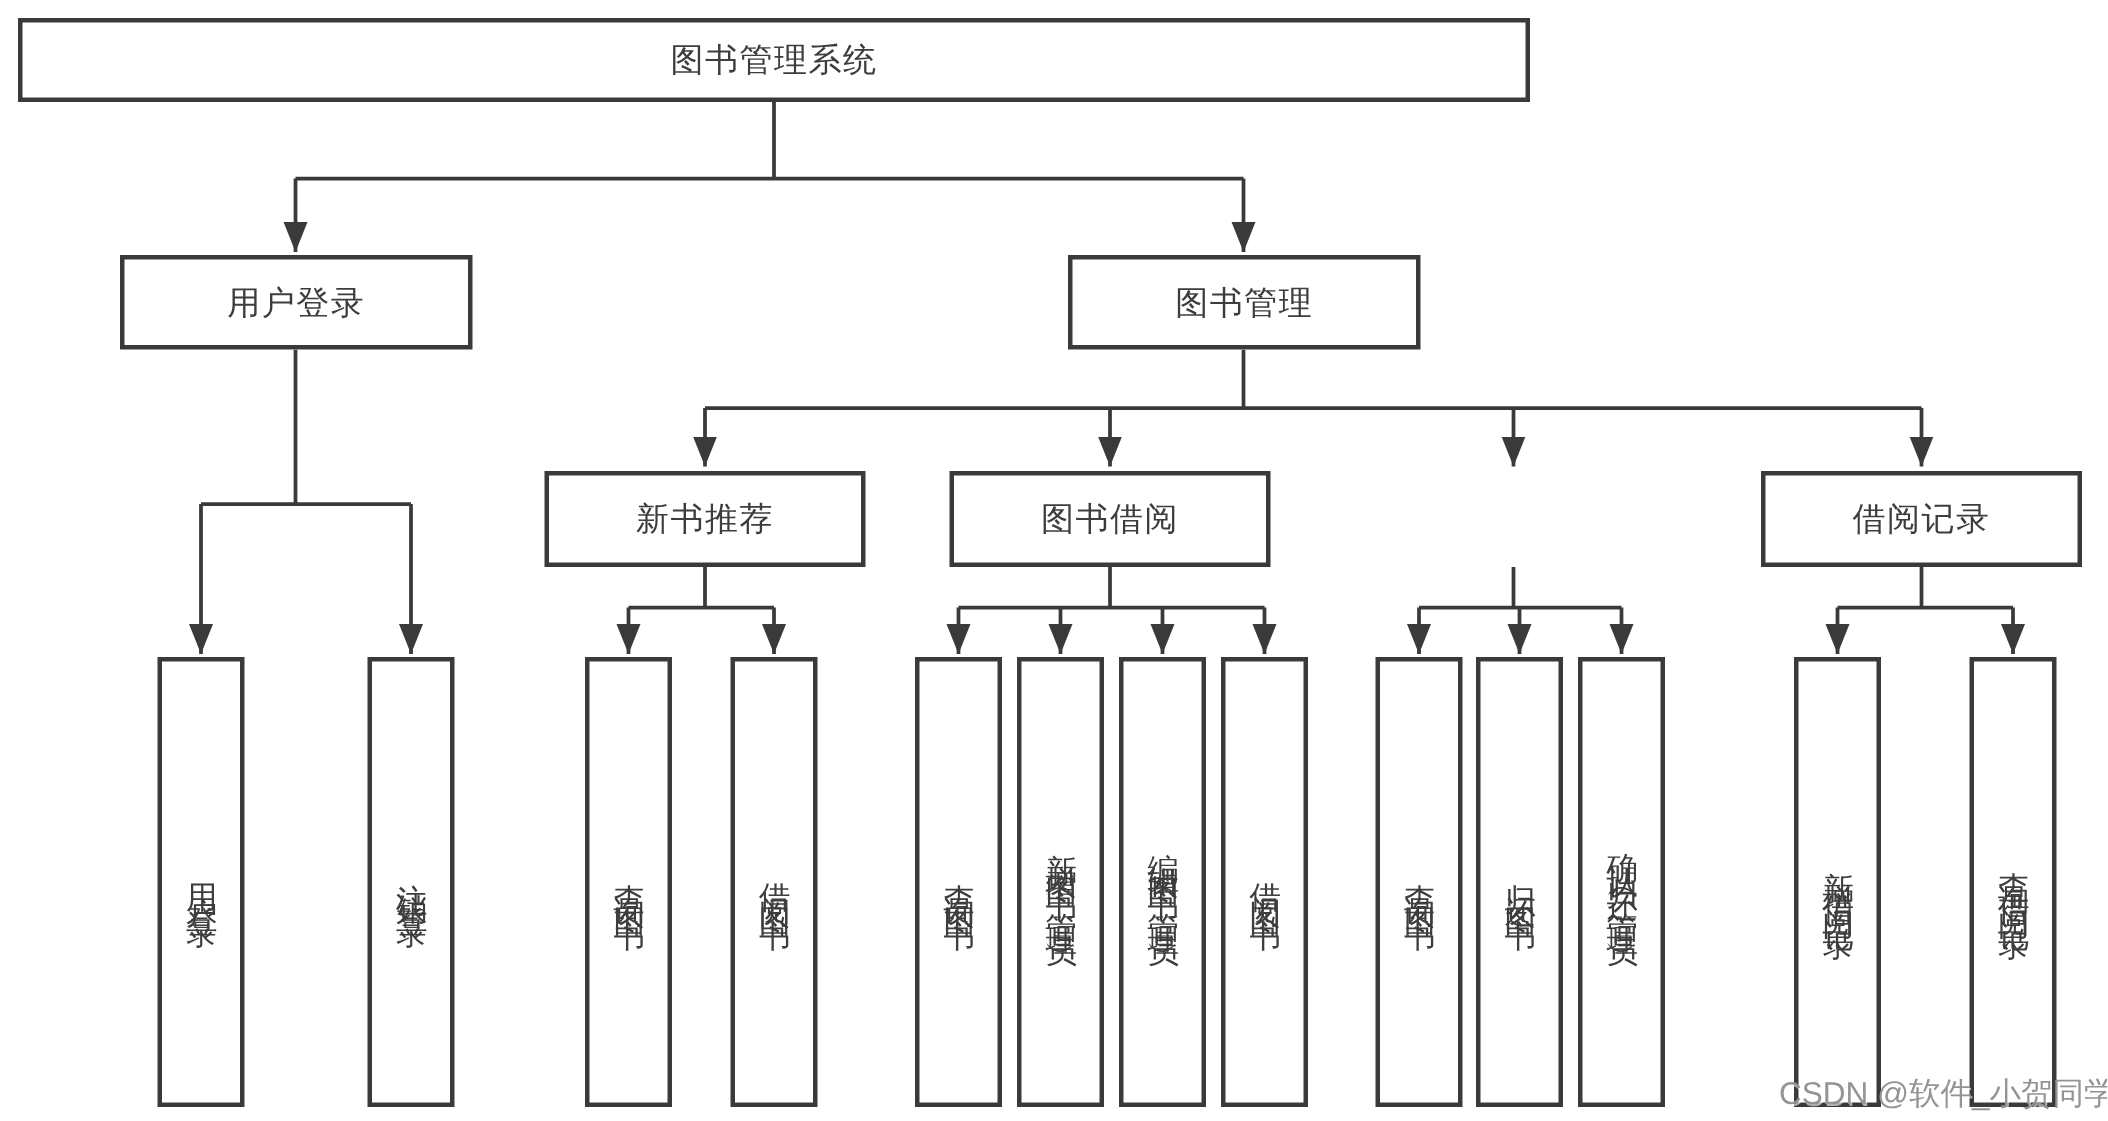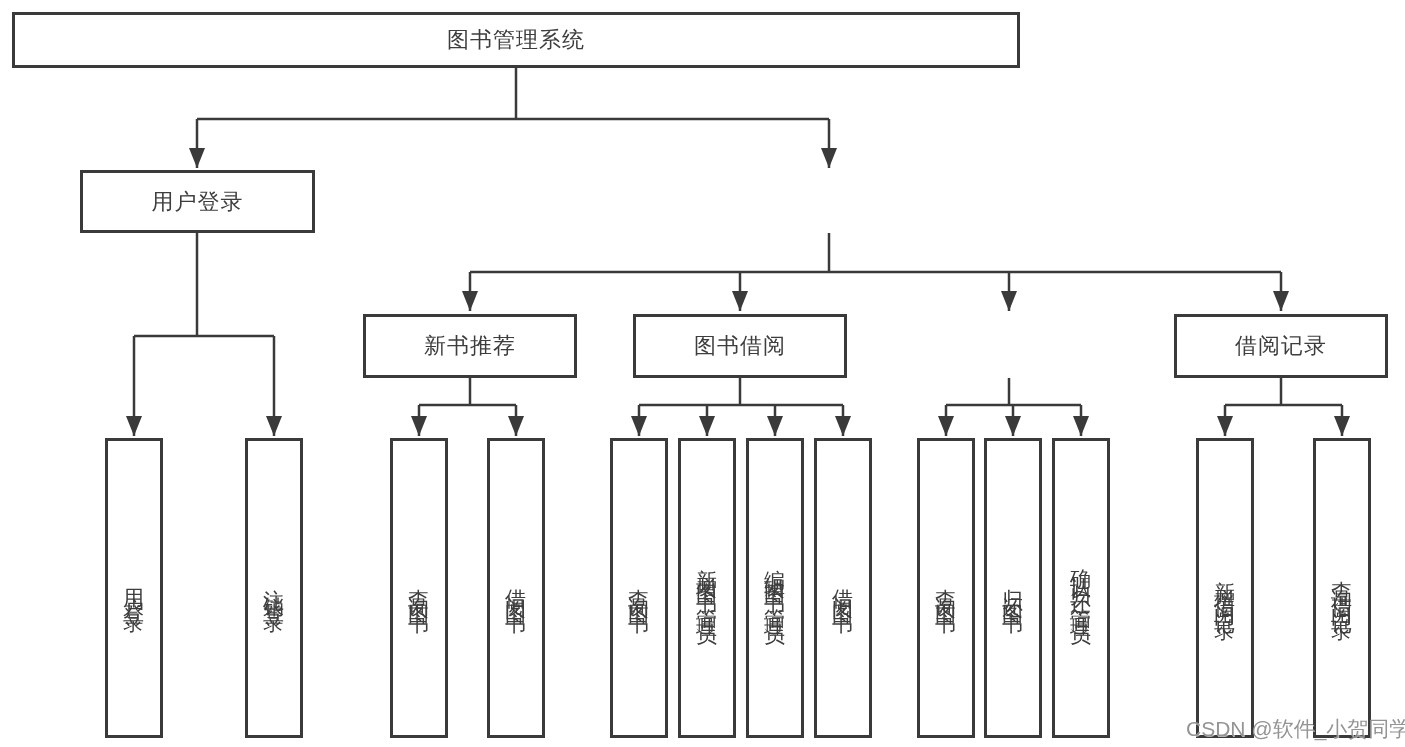--- a/index.html
+++ b/index.html
@@ -105,20 +105,23 @@
     </g>
   </svg>
 
   <div class="box hbox" style="left:12px;top:12px;width:1008px;height:56px">
     <span>图书管理系统</span>
   </div>
 
   <div class="box hbox" style="left:80px;top:170px;width:235px;height:63px">
     <span>用户登录</span>
   </div>
+  <div class="box hbox" style="left:712px;top:170px;width:235px;height:63px">
+    <span>图书管理</span>
+  </div>
 
   <div class="box hbox" style="left:363px;top:314px;width:214px;height:64px">
     <span>新书推荐</span>
   </div>
   <div class="box hbox" style="left:633px;top:314px;width:214px;height:64px">
     <span>图书借阅</span>
   </div>
   <div class="box hbox" style="left:1174px;top:314px;width:214px;height:64px">
     <span>借阅记录</span>
   </div>

